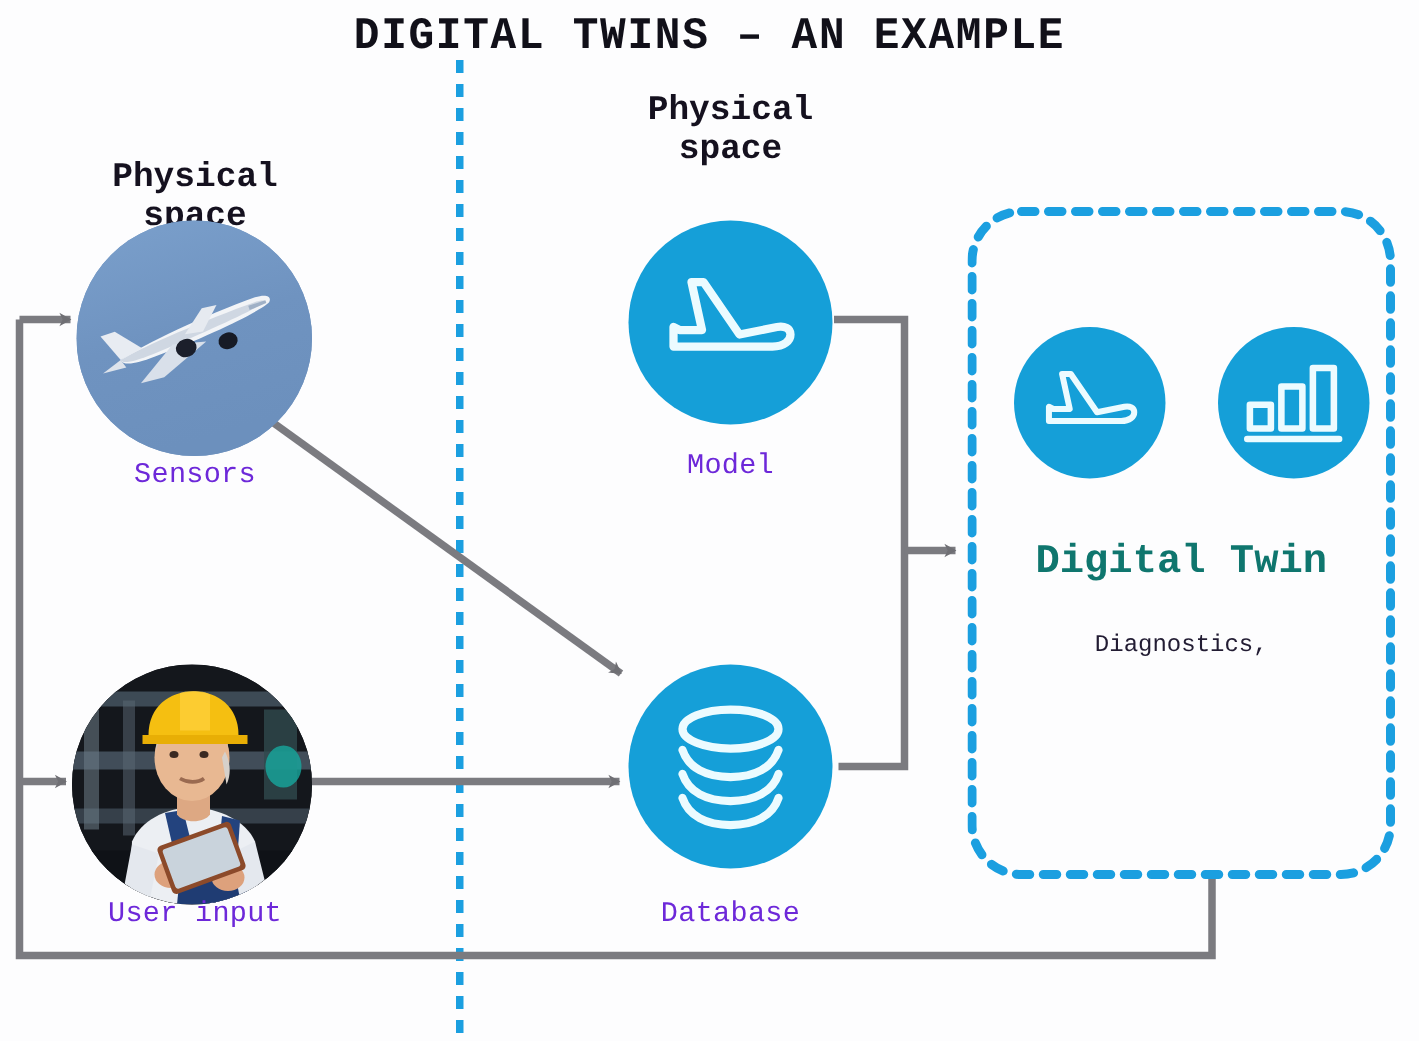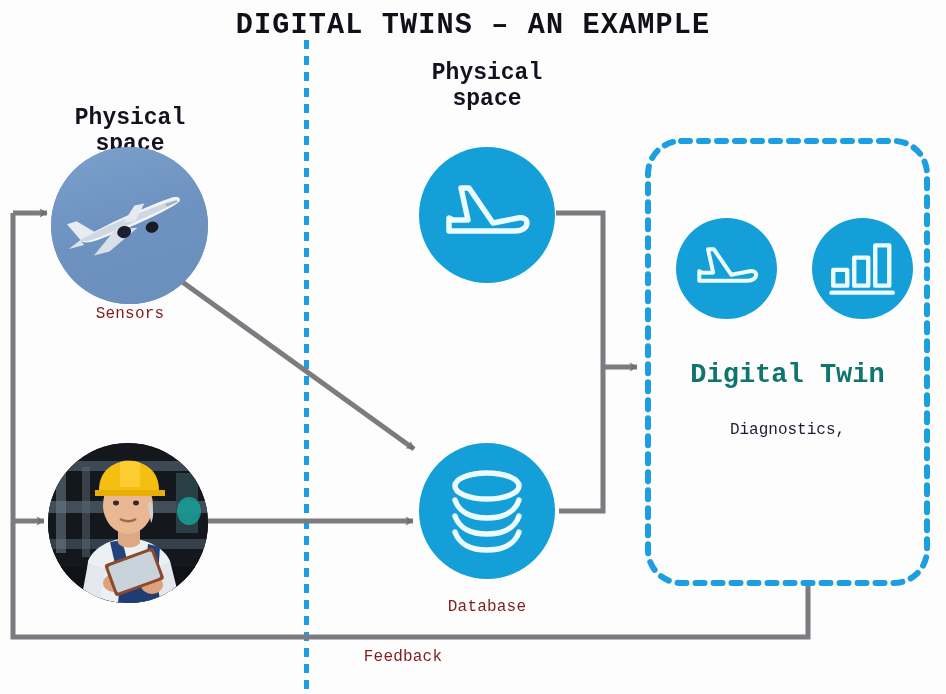--- a/index.html
+++ b/index.html
@@ -52,22 +52,22 @@
     height: 654px;
     background-image: linear-gradient(#1b9fe0 56%, rgba(0,0,0,0) 0%);
     background-size: 100% 16px;
     background-repeat: repeat-y;
   }
 
   
   .node-label {
     position: absolute;
     text-align: center;
-    font-size: 16px;
-    color: #7f1d1d;
+    font-size: 19px;
+    color: #6d28d9;
     letter-spacing: .2px;
   }
   #label-sensors  { left: 40px;  top: 305px; width: 180px; }
   #label-user     { left: 30px;  top: 598px; width: 200px; }
   #label-model    { left: 397px; top: 299px; width: 180px; }
   #label-database { left: 387px; top: 598px; width: 200px; text-align: center; }
   #label-feedback { left: 293px; top: 648px; width: 220px; }
 
   
   .photo-circle {
@@ -248,42 +248,43 @@
 
       <ellipse cx="66" cy="140" rx="11" ry="9" fill="#dda17c"></ellipse>
       <ellipse cx="104" cy="142" rx="11" ry="9" fill="#dda17c"></ellipse>
 
       <g transform="rotate(-20 86 128)">
         <rect x="60" y="112" width="52" height="34" rx="3" fill="#8c4a2a"></rect>
         <rect x="63" y="115" width="46" height="28" rx="2" fill="#c9d3dc"></rect>
       </g>
     </svg>
   </div>
+  <div class="node-label" id="label-user">User input</div>
 
   <div class="icon-circle" id="circle-model">
     <svg width="96" height="70" viewBox="0 0 96 70" xmlns="http://www.w3.org/2000/svg">
       <g fill="none" stroke="#ecfbff" stroke-width="5.5" stroke-linejoin="round" stroke-linecap="round">
         <path d="M10,38 L10,51 L76,51 C84,51 88,47 88,43 C88,39 84,37 79,38 L54,43 L30,8 L22,8 L29,40 L14,40 Z"></path>
       </g>
     </svg>
   </div>
+  <div class="node-label" id="label-model">Model</div>
 
   <div class="icon-circle" id="circle-database">
     <svg width="92" height="86" viewBox="0 0 92 86" xmlns="http://www.w3.org/2000/svg">
       <g fill="none" stroke="#ecfbff" stroke-width="5.5" stroke-linecap="round">
         <ellipse cx="46" cy="18" rx="32" ry="13"></ellipse>
         <path d="M14,32 C18,44 30,50 46,50 C62,50 74,44 78,32"></path>
         <path d="M14,48 C18,60 30,66 46,66 C62,66 74,60 78,48"></path>
         <path d="M14,64 C18,76 30,82 46,82 C62,82 74,76 78,64"></path>
       </g>
     </svg>
   </div>
   <div class="node-label" id="label-database">Database</div>
 
-  <div class="node-label" id="label-feedback">Feedback</div>
 
   <div id="dt-box">
     <svg class="dash-svg" viewBox="0 0 285 448" preserveAspectRatio="none" xmlns="http://www.w3.org/2000/svg">
       <rect x="3" y="3" width="279" height="442" rx="33" ry="33" fill="none" stroke="#1b9fe0" stroke-width="6" stroke-dasharray="9 9" stroke-linecap="round"></rect>
     </svg>
   </div>
 
   <div class="icon-circle" id="circle-dt-plane">
     <svg width="70" height="52" viewBox="0 0 96 70" xmlns="http://www.w3.org/2000/svg">
       <g fill="none" stroke="#ecfbff" stroke-width="5.5" stroke-linejoin="round" stroke-linecap="round">

